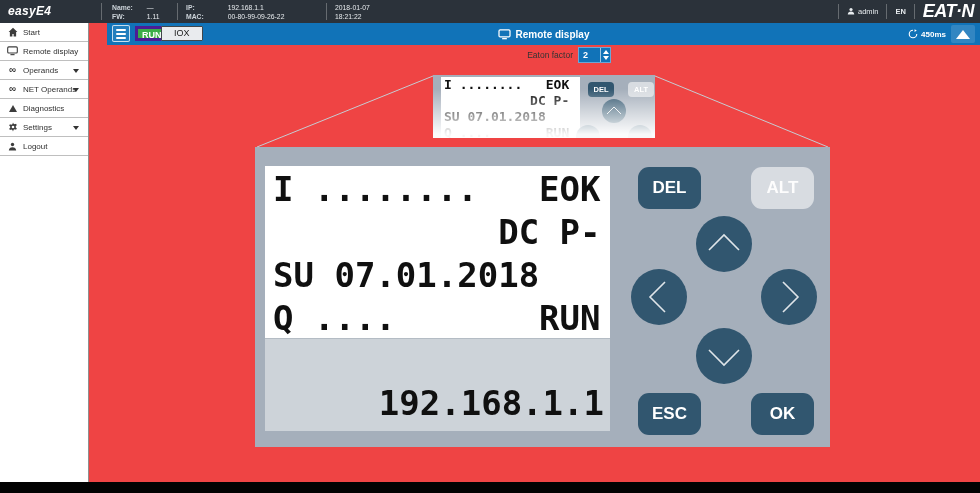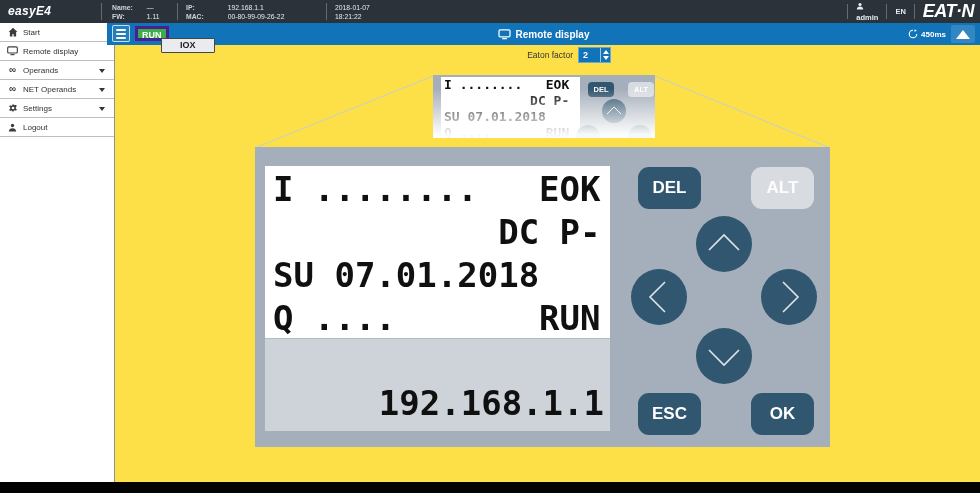--- a/index.html
+++ b/index.html
@@ -1,46 +1,46 @@
 <!DOCTYPE html>
 <html><head>
 <meta charset="utf-8">
 <style>
   * { margin:0; padding:0; box-sizing:border-box; }
   html,body { background:#e8e8e8; }
   body { font-family:"Liberation Sans", sans-serif; }
-  #app { position:relative; width:980px; height:493px; background:#fde047; overflow:hidden; }
+  #app { position:relative; width:980px; height:493px; background:#ef4444; overflow:hidden; }
 
   
   .topbar { position:absolute; left:0; top:0; width:980px; height:23px; background:#2b323a; color:#fff; }
   .brand-easy { position:absolute; left:8px; top:4px; font-size:12px; font-weight:bold; font-style:italic; letter-spacing:.3px; }
   .tsep { position:absolute; top:3px; width:1px; height:17px; background:rgba(255,255,255,.28); }
   .tinfo { position:absolute; font-size:6.8px; line-height:9px; color:#e8ecef; }
   .tinfo .lbl { font-weight:bold; color:#cdd4da; }
   .tinfo-grid { display:grid; grid-template-columns:auto auto; column-gap:14px; }
   .topbar-right { position:absolute; right:6px; top:0; height:23px; display:flex; align-items:center; gap:8px; }
-  .admin-chip { display:flex; gap:3px; font-size:7.5px; font-weight:bold; color:#e8ecef;flex-direction:column; }
+  .admin-chip { display:flex; gap:3px; font-size:7.5px; font-weight:normal; color:#e8ecef; }
   .lang-chip { font-size:7.5px; font-weight:bold; color:#e8ecef; }
   .vsep2 { width:1px; height:15px; background:rgba(255,255,255,.28); }
   .brand-eaton { font-size:18px; font-weight:900; font-style:italic; letter-spacing:-.5px; color:#fff; }
 
   
-  .sidebar { position:absolute; left:0; top:23px; width:115px; height:459px; background:#fff; border-right:1px solid #8f8f8f; }
+  .sidebar { position:absolute; left:0; top:23px; width:89px; height:459px; background:#fff; border-right:1px solid #8f8f8f; }
   .sb-item { position:relative; display:flex; align-items:center; height:19px; padding-left:6px; border-bottom:1px solid #bfbfbf; cursor:pointer; }
   .sb-ic { width:13px; display:flex; justify-content:center; align-items:center; color:#3c3c3c; font-size:10px; line-height:10px; }
   .sb-lbl { margin-left:4px; font-size:8px; color:#2f2f2f; }
   .sb-chev { position:absolute; right:9px; top:8px; width:0; height:0; border-left:3.5px solid transparent; border-right:3.5px solid transparent; border-top:4.5px solid #333; }
   .tri-warn { width:0; height:0; border-left:4.5px solid transparent; border-right:4.5px solid transparent; border-bottom:7px solid #3c3c3c; }
 
   
   .bluebar { position:absolute; left:107px; top:23px; width:873px; height:22px; background:#1173b8; }
   .burger { position:absolute; left:5px; top:2px; width:18px; height:17px; border:1px solid rgba(255,255,255,.75); border-radius:2px; background:rgba(255,255,255,.08); display:flex; flex-direction:column; justify-content:center; gap:2px; padding:0 3px; cursor:pointer; }
   .burger i { display:block; height:2px; background:#fff; border-radius:1px; }
   .badge-run { position:absolute; left:28px; top:3px; height:15px; padding:0 4px; background:#3cae47; border:3px solid #4c1d95; color:#fff; font-size:9px; font-weight:bold; line-height:13px; }
-  .badge-iox { position:absolute; left:54px; top:3px; height:15px; padding:0 18px; background:#e9ebee; border:1px solid #42464a; color:#1c1c1c; font-size:9px; font-weight:bold; line-height:13px; border-radius:1px;margin-top:12px; }
+  .badge-iox { position:absolute; left:54px; top:3px; height:15px; padding:0 12px; background:#e9ebee; border:1px solid #42464a; color:#1c1c1c; font-size:9px; font-weight:normal; line-height:13px; border-radius:1px; }
   .bb-title { position:absolute; left:0; right:0; top:0; height:22px; display:flex; align-items:center; justify-content:center; gap:5px; color:#fff; font-size:10px; font-weight:bold; pointer-events:none; }
   .bb-right { position:absolute; right:34px; top:0; height:22px; display:flex; align-items:center; gap:3px; color:#fff; font-size:8px; font-weight:bold; }
   .tri-up-btn { position:absolute; right:5px; top:2px; width:24px; height:18px; background:rgba(255,255,255,.14); border-radius:2px; display:flex; align-items:center; justify-content:center; cursor:pointer; }
   .tri-up-btn b { width:0; height:0; border-left:7px solid transparent; border-right:7px solid transparent; border-bottom:9px solid #fff; }
 
   
   .zoom-label { position:absolute; left:470px; top:50px; width:103px; text-align:right; font-size:8.5px; color:#333; }
   .zoom-input { position:absolute; left:578px; top:47px; width:33px; height:16px; background:#1173b8; border:1px solid #6aa7d6; display:flex; cursor:text; }
   .zoom-val { flex:1; color:#fff; font-size:9px; font-weight:bold; padding:2px 0 0 4px; }
   .zoom-spin { width:10px; border-left:1px solid rgba(255,255,255,.6); display:flex; flex-direction:column; align-items:center; justify-content:center; gap:2px; }
@@ -142,20 +142,26 @@
       <span class="sb-lbl">Operands</span>
       <span class="sb-chev"></span>
     </div>
     <div class="sb-item">
       <span class="sb-ic" style="font-weight:bold;">∞</span>
       <span class="sb-lbl">NET Operands</span>
       <span class="sb-chev"></span>
     </div>
     <div class="sb-item">
       <span class="sb-ic">
+          <span class="tri-warn"></span>
+        </span>
+      <span class="sb-lbl">Diagnostics</span>
+    </div>
+    <div class="sb-item">
+      <span class="sb-ic">
           <svg width="10" height="10" viewBox="0 0 20 20" fill="#3c3c3c">
             <path d="M10 1l1.2 2.6a6.8 6.8 0 012.2 1l2.7-1 1.6 2.8-2.2 1.8c.1.5.2 1 .2 1.3 0 .4-.1.9-.2 1.3l2.2 1.8-1.6 2.8-2.7-1a6.8 6.8 0 01-2.2 1L10 18.8 8.8 16.2a6.8 6.8 0 01-2.2-1l-2.7 1-1.6-2.8 2.2-1.8c-.1-.5-.2-1-.2-1.3 0-.4.1-.9.2-1.3L2.3 7.2l1.6-2.8 2.7 1a6.8 6.8 0 012.2-1L10 1z"></path>
             <circle cx="10" cy="9.9" r="2.6" fill="#fff"></circle>
           </svg>
         </span>
       <span class="sb-lbl">Settings</span>
       <span class="sb-chev"></span>
     </div>
     <div class="sb-item">
       <span class="sb-ic">

